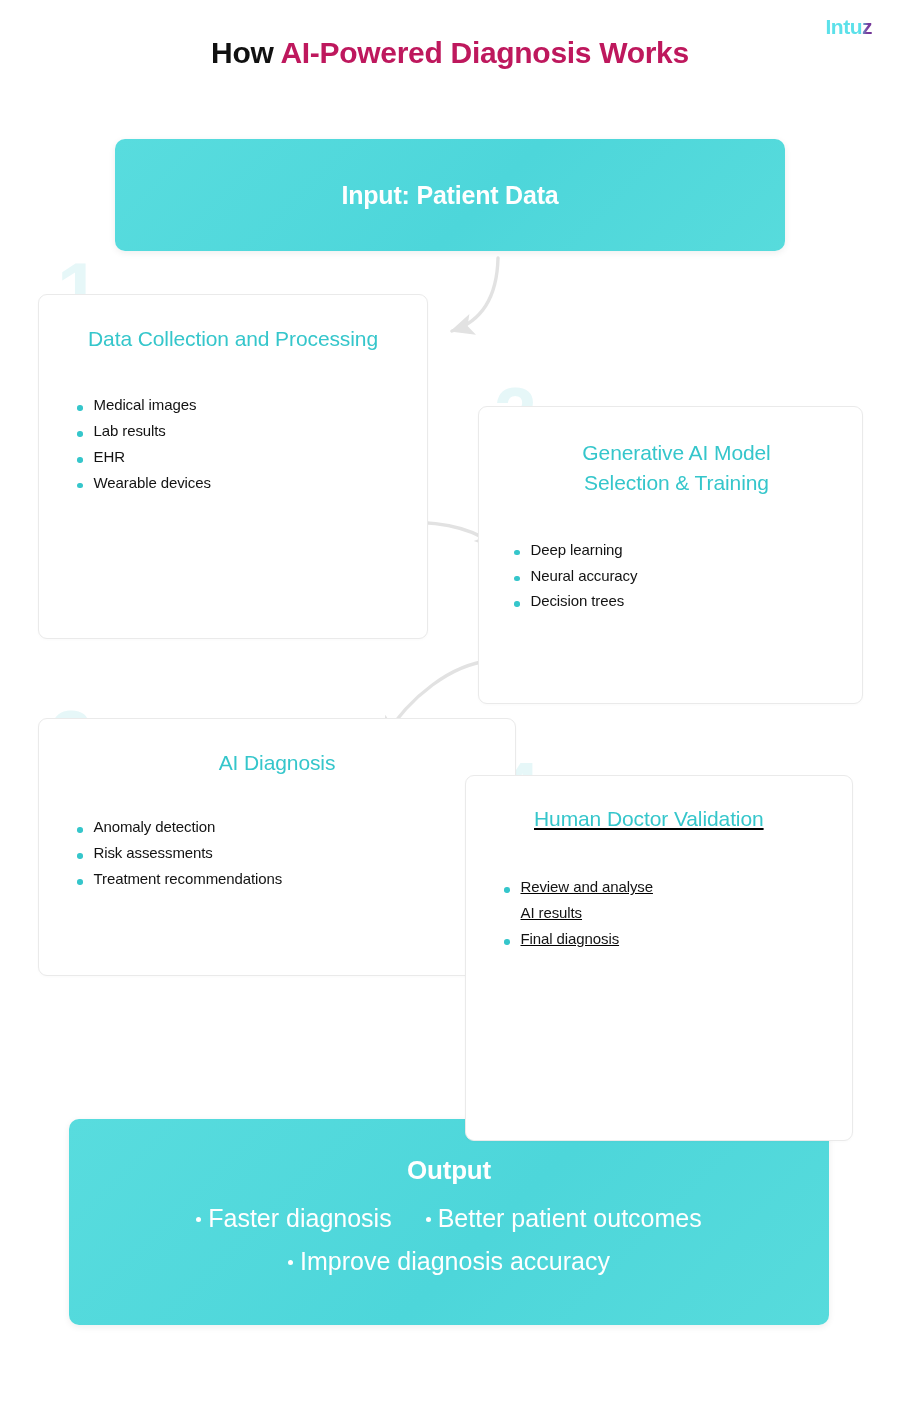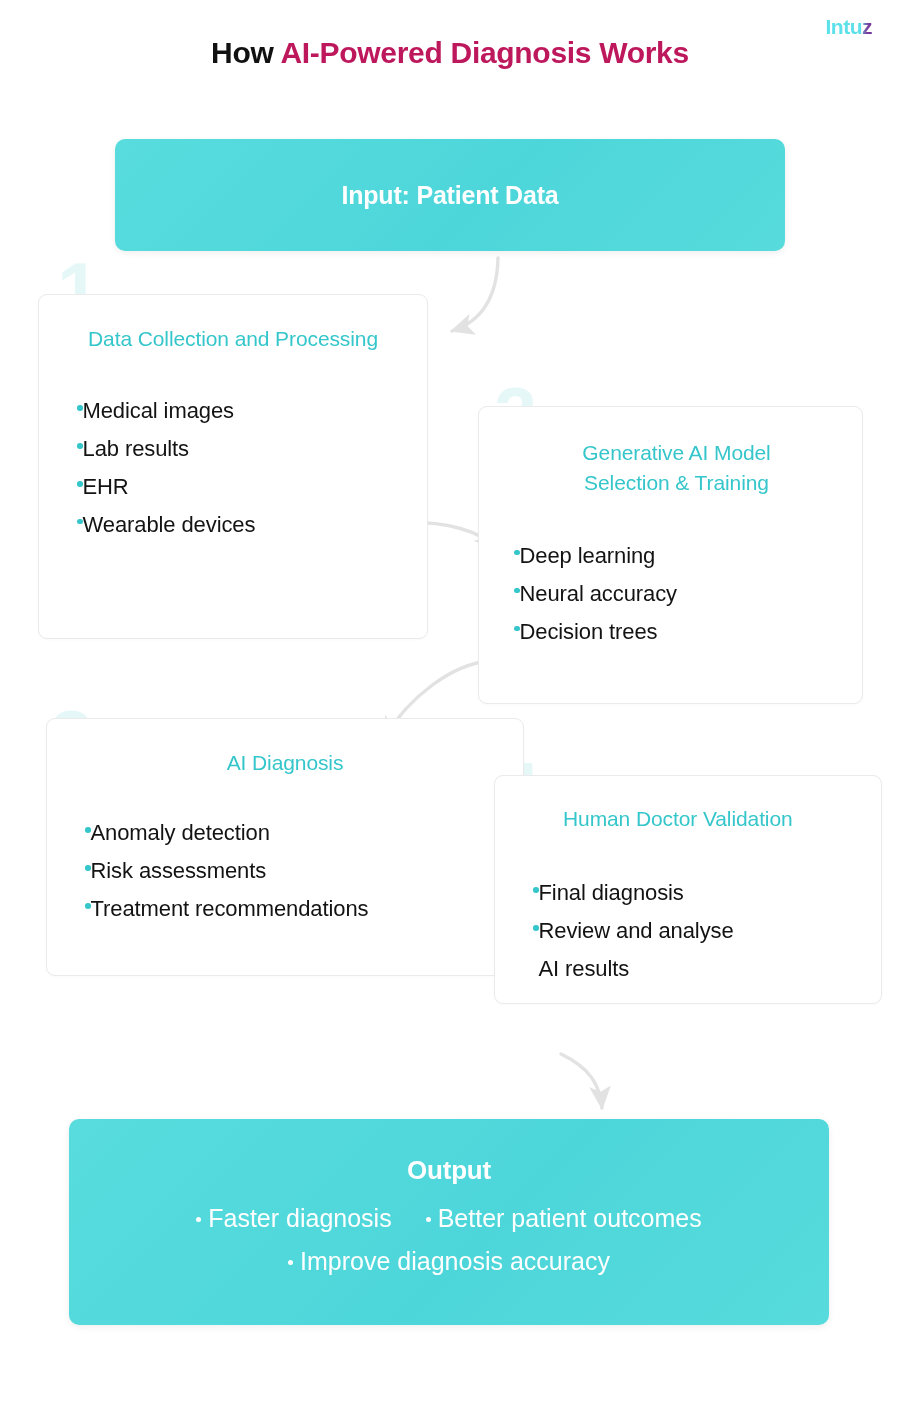--- a/index.html
+++ b/index.html
@@ -91,22 +91,22 @@
   .card {
     position: absolute;
     background: #ffffff;
     border: 1px solid #EAEAEA;
     border-radius: 9px;
     box-shadow: 0 1px 3px rgba(0,0,0,0.025);
     z-index: 2;
   }
   #card-1 { left: 38px;  top: 294px;  width: 390px; height: 345px; }
   #card-2 { left: 478px; top: 406px;  width: 385px; height: 298px; }
-  #card-3 { left: 46px;  top: 718px;  width: 478px; height: 258px; }
-  #card-4 { left: 494px; top: 775px;  width: 388px; height: 229px; }
+  #card-3 { left: 38px;  top: 718px;  width: 478px; height: 258px; }
+  #card-4 { left: 465px; top: 775px;  width: 388px; height: 366px; text-decoration: underline; }
 
   .step-num {
     position: absolute;
     font-size: 77px;
     font-weight: bold;
     color: #E6F7F8;
     line-height: 1;
     z-index: 1;
     user-select: none;
   }
@@ -130,21 +130,22 @@
 
   .bullets { list-style: none; }
   #card-1 .bullets { margin: 38px 0 0 38px; }
   #card-2 .bullets { margin: 38px 0 0 35px; }
   #card-3 .bullets { margin: 36px 0 0 38px; }
   #card-4 .bullets { margin: 40px 0 0 38px; }
 
   .bullets li {
     display: flex;
     align-items: flex-start;
-    font-size: 22px;
+    gap: 11px;
+    font-size: 15px;
     color: #131313;
     font-weight: 500;
     line-height: 1.72;
     letter-spacing: -0.1px;
   }
   .bullets li .bdot {
     display: block;
     width: 5.5px; height: 5.5px;
     border-radius: 50%;
     background: #35C6CB;
@@ -252,26 +253,26 @@
           <span class="btext">Treatment recommendations</span>
         </li>
     </ul>
   </div>
 
   <div class="card" id="card-4">
     <div class="card-title">Human Doctor Validation</div>
     <ul class="bullets">
       <li>
           <span class="bdot"></span>
-          <span class="btext">Final diagnosis</span>
-        </li>
-      <li>
-          <span class="bdot"></span>
           <span class="btext">Review and analyse
 AI results</span>
+        </li>
+      <li>
+          <span class="bdot"></span>
+          <span class="btext">Final diagnosis</span>
         </li>
     </ul>
   </div>
 
   <div class="banner" id="output-banner">
     <div class="banner-title">Output</div>
     <div class="out-row">
       <span class="out-item">
           <span class="dot"></span>
           <span>Faster diagnosis</span>

